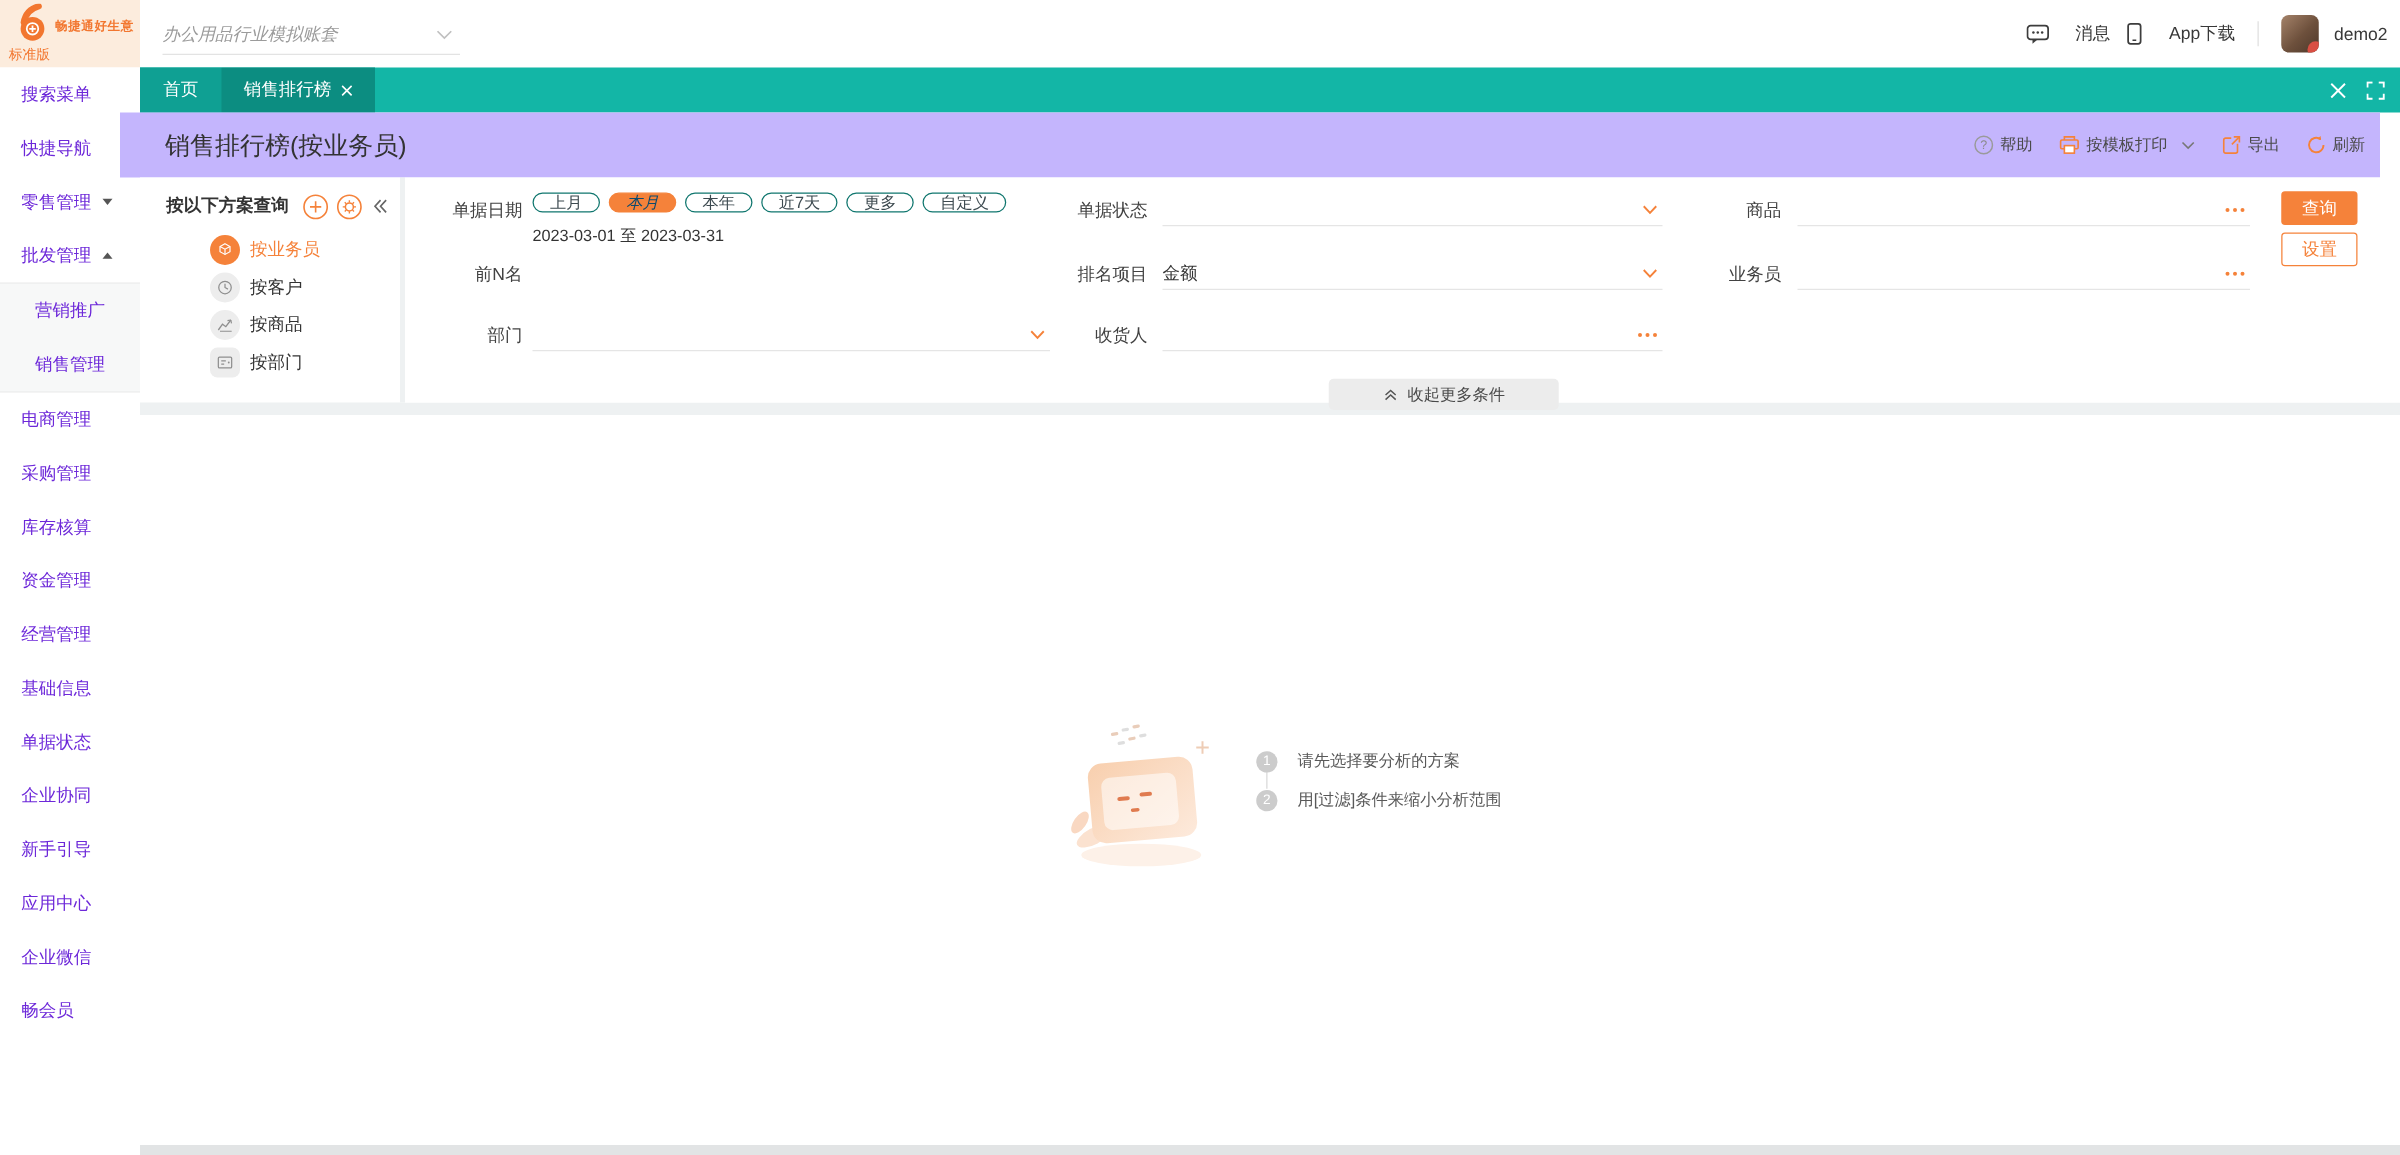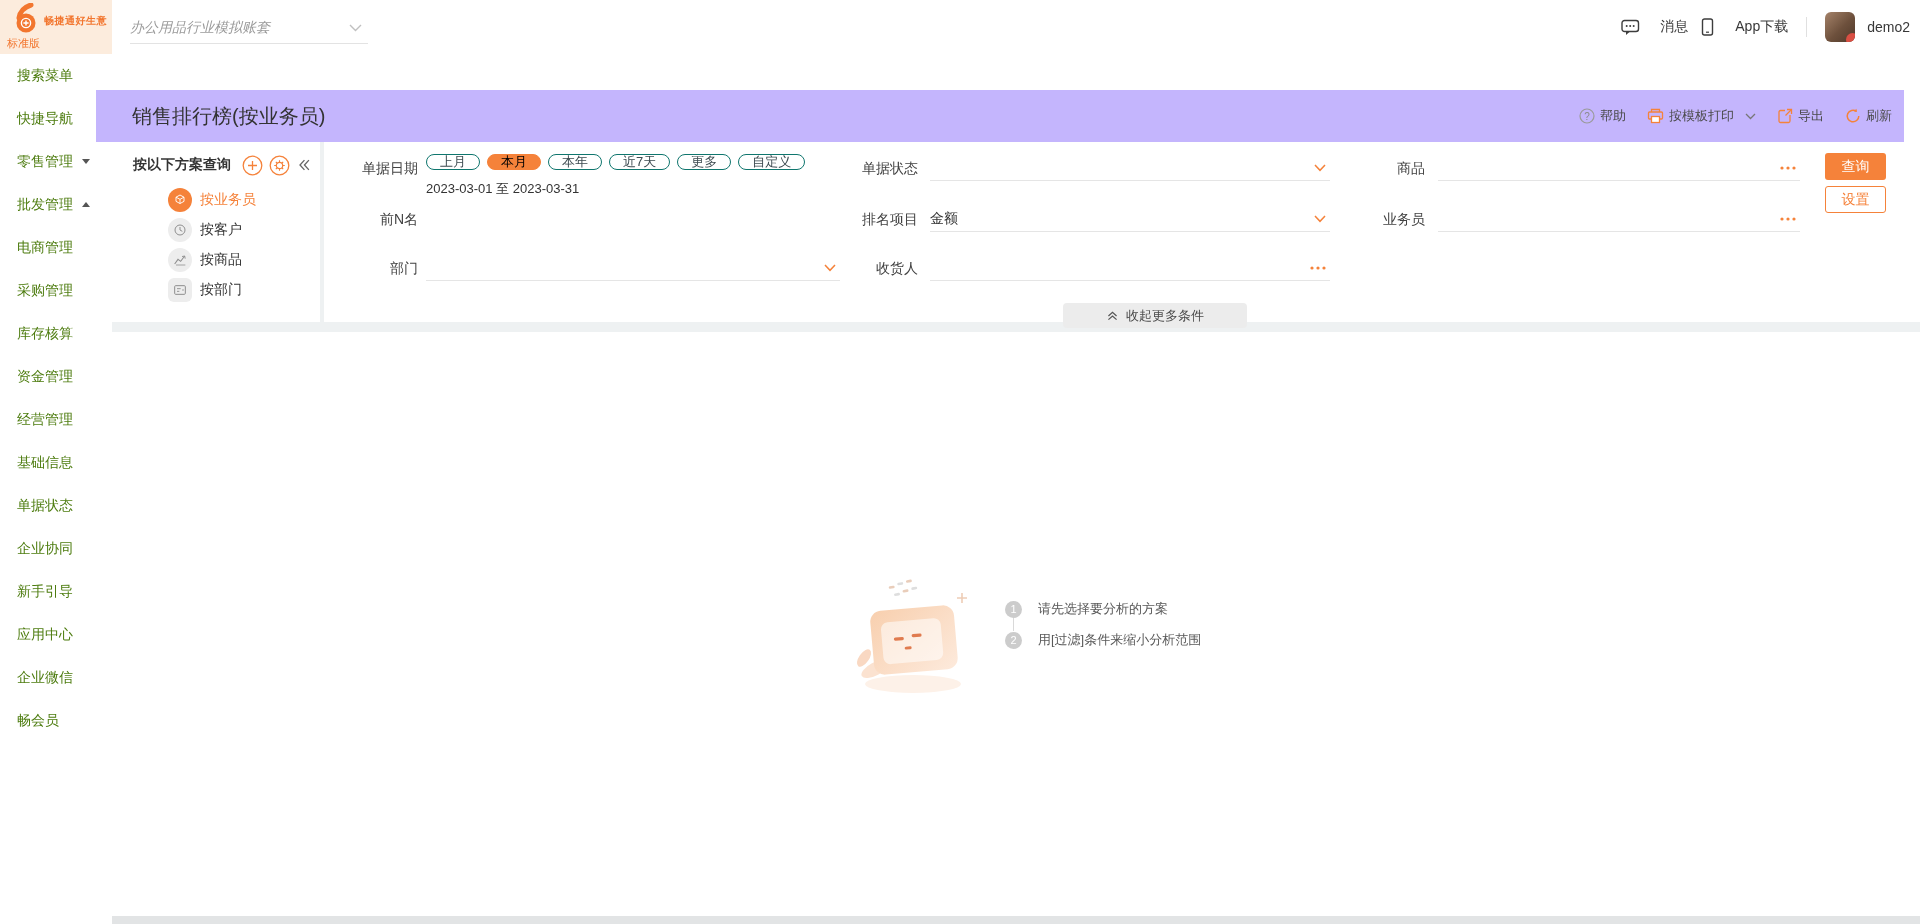--- a/index.html
+++ b/index.html
@@ -16,21 +16,21 @@
   .account-select svg { margin-left:auto; margin-right:6px; }
   .topbar-right { position:absolute; right:10px; top:0; height:54px; display:flex; align-items:center; gap:12px; }
   .topbar-item { display:flex; align-items:center; gap:20px; font-size:14px; color:#383838; cursor:pointer; }
   .tb-divider { width:1px; height:20px; background:#e0e0e0; margin:0 6px; }
   .avatar { width:30px; height:30px; border-radius:6px; background:linear-gradient(135deg,#a5836a 0%,#6d503c 55%,#4e382a 100%); position:relative; overflow:hidden; cursor:pointer; }
   .avatar::after { content:""; position:absolute; right:-4px; bottom:-4px; width:13px; height:13px; border-radius:50%; background:#d94f43; }
   .username { font-size:14px; color:#383838; cursor:pointer; }
 
   
   .sidebar { position:absolute; left:0; top:54px; width:112px; height:870px; background:#fff; }
-  .sb-item { height:43px; display:flex; align-items:center; padding-left:17px; font-size:14px; color:#4d7c0f; cursor:pointer; white-space:nowrap; }
+  .sb-item { height:43px; display:flex; align-items:center; padding-left:17px; font-size:14px; color:#6d28d9; cursor:pointer; white-space:nowrap; }
   .sb-sub-group { background:#f7f8f8; border-top:1px solid #ededed; border-bottom:1px solid #ededed; }
   .sb-sub-group .sb-item { padding-left:28px; }
   .caret { width:0; height:0; margin-left:9px; }
   .caret-down { border-left:4px solid transparent; border-right:4px solid transparent; border-top:5px solid #555; }
   .caret-up { border-left:4px solid transparent; border-right:4px solid transparent; border-bottom:5px solid #555; }
 
   
   .tabbar { position:absolute; left:112px; top:54px; width:1808px; height:36px; background:#13b6a6; display:flex; align-items:stretch; }
   .tab { display:flex; align-items:center; justify-content:center; color:#fff; font-size:14px; cursor:pointer; }
   .tab-home { width:65px; background:#0fa093; }
@@ -60,21 +60,21 @@
   .v-divider { position:absolute; left:320px; top:142px; width:4px; height:180px; background:#eef1f2; }
   .panel-gap { position:absolute; left:112px; top:322px; width:1808px; height:10px; background:#eef1f2; }
 
   
   .fpanel { position:absolute; left:324px; top:142px; width:1596px; height:180px; background:#fff; }
   .flabel { position:absolute; font-size:14px; color:#424242; text-align:right; white-space:nowrap; }
   .finput { position:absolute; height:26px; border-bottom:1px solid #e5e5e5; display:flex; align-items:center; font-size:14px; color:#333; cursor:text; }
   .finput .f-icon { margin-left:auto; margin-right:4px; display:flex; align-items:center; }
   .pills { position:absolute; left:102px; top:12px; display:flex; gap:7px; }
   .pill { height:16px; padding:0 13px; border:1px solid #0f766e; border-radius:13px; display:flex; align-items:center; font-size:13px; color:#3d4a50; background:#fff; cursor:pointer; white-space:nowrap; }
-  .pill.active { background:#f5823a; border-color:#f5823a; color:#000000; }
+  .pill.active { background:#f5823a; border-color:#f5823a; color:#0c4a6e;font-style:italic; }
   .daterange { position:absolute; left:102px; top:38px; font-size:13px; color:#333; }
   .btn { position:absolute; left:1501px; width:61px; height:27px; border-radius:3px; font-size:14px; display:flex; align-items:center; justify-content:center; cursor:pointer; }
   .btn-query { top:11px; background:#f5823a; color:#fff; }
   .btn-settings { top:44px; background:#fff; color:#f5823a; border:1px solid #f5823a; }
 
   .collapse-tab { position:absolute; left:1063px; top:303px; width:184px; height:25px; background:#ececec; border-radius:4px; display:flex; align-items:center; justify-content:center; gap:7px; font-size:13px; color:#4a4a4a; cursor:pointer; z-index:3; }
 
   
   .main-area { position:absolute; left:112px; top:332px; width:1808px; height:584px; background:#fff; }
   .empty-illustration { position:absolute; left:733px; top:238px; }
@@ -142,20 +142,28 @@
         <span>快捷导航</span>
       </div>
     <div class="sb-item">
         <span>零售管理</span>
         <i class="caret caret-down"></i>
       </div>
     <div class="sb-item">
         <span>批发管理</span>
         <i class="caret caret-up"></i>
       </div>
+    <div class="sb-sub-group">
+      <div class="sb-item">
+          <span>营销推广</span>
+        </div>
+      <div class="sb-item">
+          <span>销售管理</span>
+        </div>
+    </div>
     <div class="sb-item">
         <span>电商管理</span>
       </div>
     <div class="sb-item">
         <span>采购管理</span>
       </div>
     <div class="sb-item">
         <span>库存核算</span>
       </div>
     <div class="sb-item">
@@ -180,20 +188,39 @@
         <span>应用中心</span>
       </div>
     <div class="sb-item">
         <span>企业微信</span>
       </div>
     <div class="sb-item">
         <span>畅会员</span>
       </div>
   </nav>
 
+  <div class="tabbar">
+    <div class="tab tab-home">
+        <span>首页</span>
+      </div>
+    <div class="tab tab-active">
+      <span>销售排行榜</span>
+      <svg width="9" height="9" viewBox="0 0 9 9">
+        <path d="M0.7 0.7 L8.3 8.3 M8.3 0.7 L0.7 8.3" stroke="#fff" stroke-width="1.3"></path>
+      </svg>
+    </div>
+    <div class="tab-actions">
+      <svg width="13" height="13" viewBox="0 0 13 13">
+        <path d="M1 1 L12 12 M12 1 L1 12" stroke="#fff" stroke-width="1.5"></path>
+      </svg>
+      <svg width="15" height="15" viewBox="0 0 15 15">
+        <path d="M1 5 V1 H5 M10 1 H14 V5 M14 10 V14 H10 M5 14 H1 V10" stroke="#fff" stroke-width="1.5" fill="none"></path>
+      </svg>
+    </div>
+  </div>
 
   <div class="titlebar">
     <h1 class="page-title">销售排行榜(按业务员)</h1>
     <div class="toolbar">
       <div class="tool">
         <svg width="16" height="16" viewBox="0 0 16 16">
           <circle cx="8" cy="8" r="7" fill="none" stroke="#9a9a9a" stroke-width="1.2"></circle>
           <text x="8" y="11.5" font-size="10" fill="#8a8a8a" text-anchor="middle">?</text>
         </svg>
         <span>帮助</span>

